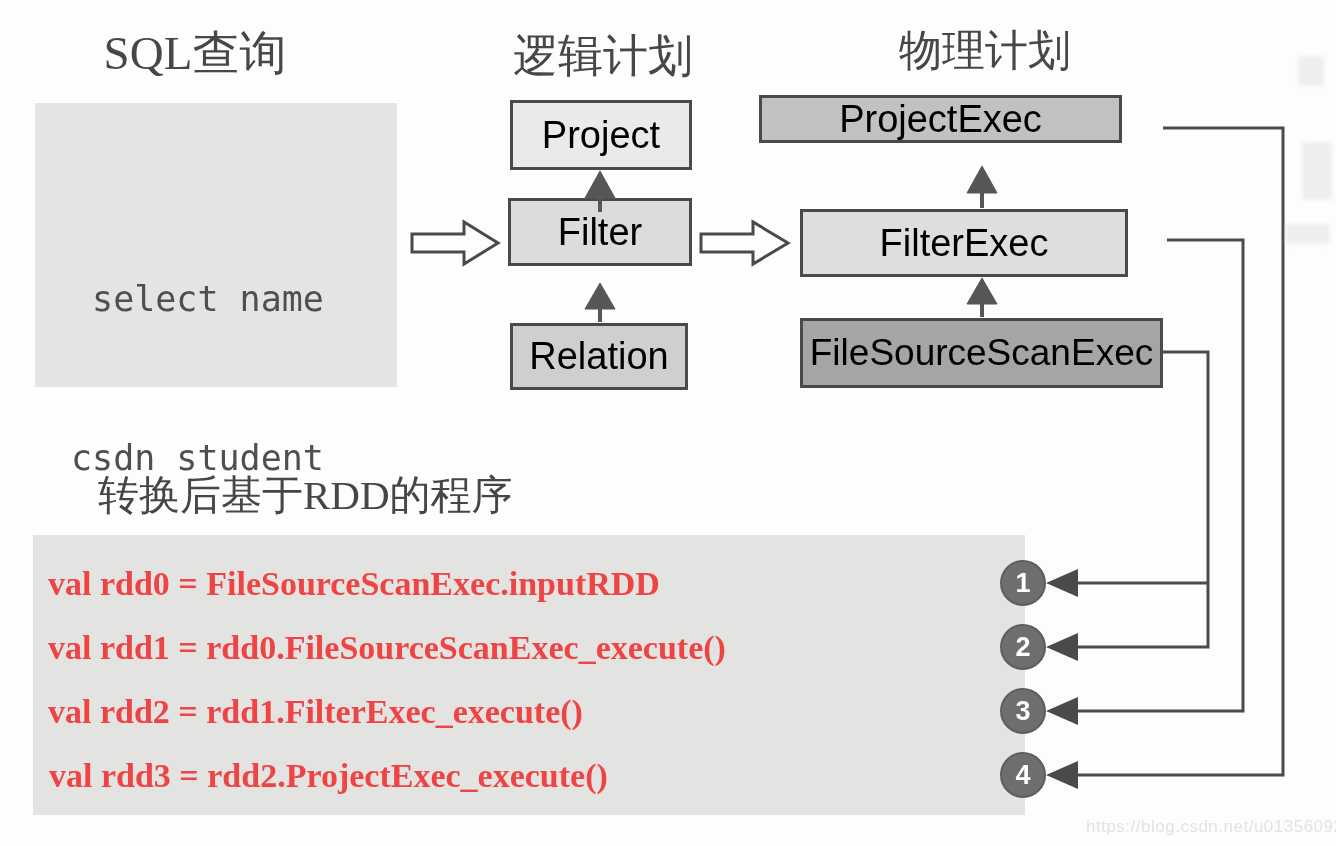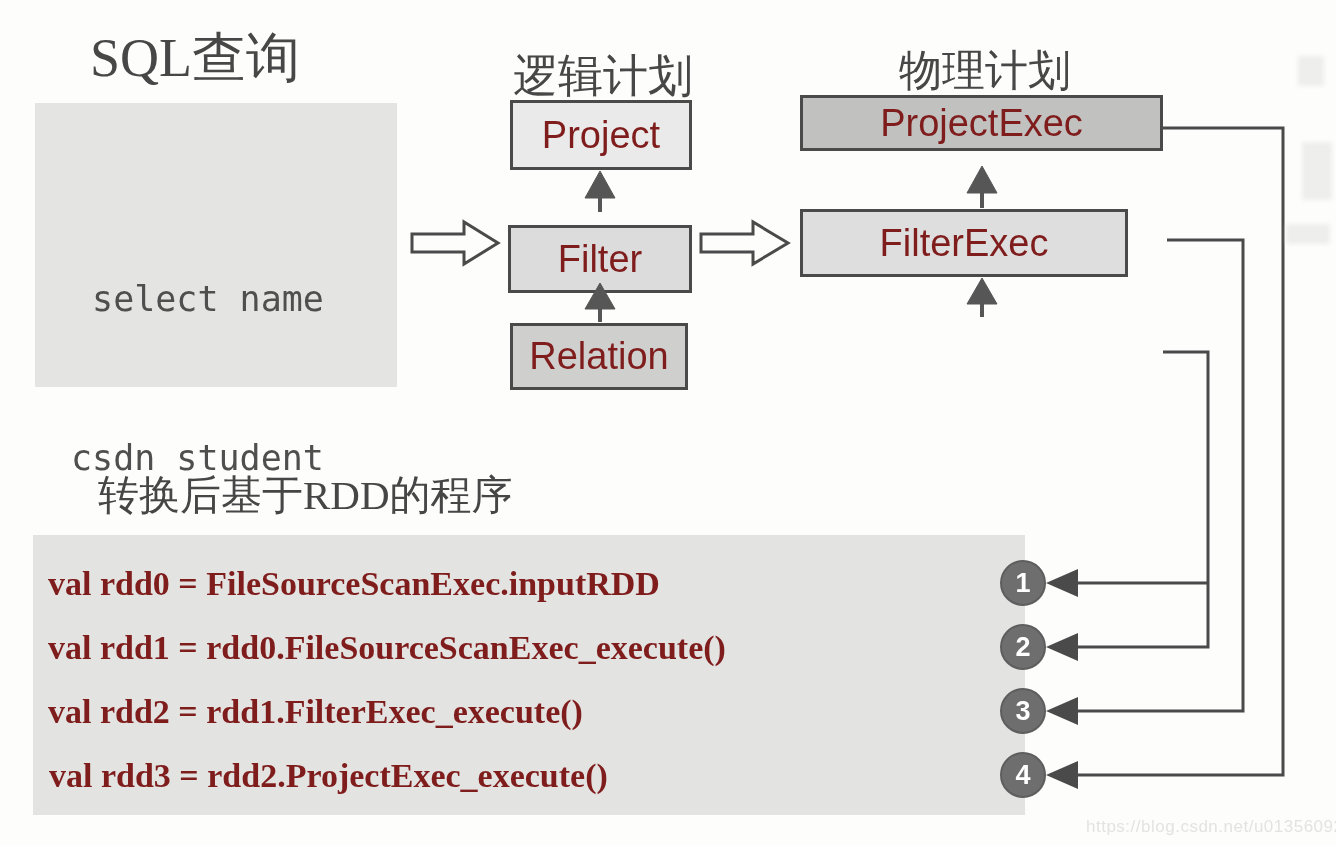--- a/index.html
+++ b/index.html
@@ -2,39 +2,39 @@
 <html><head>
 <meta charset="utf-8">
 <style>
   html,body{margin:0;padding:0;background:#ffffff;}
   #stage{
     position:relative;width:1336px;height:846px;background:#fdfdfc;
     overflow:hidden;font-family:"Liberation Sans",sans-serif;
   }
   .abs{position:absolute;}
   .col-title{color:#474747;text-align:center;white-space:nowrap;}
-  .title-serif{font-family:"Liberation Serif",serif;font-size:54px;}
-  .title-sans{font-family:"Liberation Sans",sans-serif;font-size:45px;margin-top:20px;}
+  .title-serif{font-family:"Liberation Serif",serif;font-size:47px;}
+  .title-sans{font-family:"Liberation Sans",sans-serif;font-size:45px;}
   
   .panel{background:#e4e4e2;text-align:right;}
   
   .node{
-    border:3px solid #4a4a4a;color:#7f1d1d;
+    border:3px solid #4a4a4a;color:#000000;
     display:flex;align-items:center;justify-content:center;
     font-size:38px;font-family:"Liberation Sans",sans-serif;
     box-sizing:border-box;white-space:nowrap;
   }
   .sql-code{
     font-family:"DejaVu Sans Mono",monospace;font-size:35px;line-height:53px;
     color:#4f4f4f;white-space:pre;
   }
   .rdd-title{font-family:"Liberation Serif",serif;font-size:41px;color:#464646;white-space:nowrap;}
   .code-line{
     font-family:"Liberation Serif",serif;font-weight:bold;font-size:34px;
-    color:#7f1d1d;line-height:44px;white-space:nowrap;
+    color:#ef4444;line-height:44px;white-space:nowrap;
   }
   .badge{
     width:46px;height:46px;border-radius:50%;background:#6e6e6e;border:2px solid #5e5e5e;
     color:#ffffff;display:flex;align-items:center;justify-content:center;
     font-size:27px;font-weight:bold;box-sizing:border-box;
     font-family:"Liberation Sans",sans-serif;
   }
   .watermark{font-size:17px;color:#e3e3e3;letter-spacing:.5px;white-space:nowrap;}
   .artifact{background:#dcdcdc;opacity:.45;filter:blur(2px);}
   svg{position:absolute;left:0;top:0;pointer-events:none;}
@@ -50,25 +50,26 @@
 
   <div class="abs panel" style="left:35px;top:103px;width:362px;height:284px;background:#e4e4e2;">
     <div class="sql-code" style="position:absolute;left:36px;top:64px;">
       <div>select name</div>
       <div>csdn student</div>
       <div>where age&gt;18</div>
     </div>
   </div>
 
   <div class="abs node" style="left:510px;top:100px;width:182px;height:70px;background:#eaeaea;">Project</div>
-  <div class="abs node" style="left:508px;top:225px;width:184px;height:68px;background:#dcdcdc;">Filter</div>
+  <div class="abs node" style="left:508px;top:198px;width:184px;height:68px;background:#dcdcdc;">Filter</div>
   <div class="abs node" style="left:510px;top:323px;width:178px;height:67px;background:#cfcfce;">Relation</div>
 
-  <div class="abs node" style="left:800px;top:95px;width:363px;height:56px;background:#c1c1c0;">ProjectExec</div>
+  <div class="abs node" style="left:759px;top:95px;width:363px;height:48px;background:#c1c1c0;">ProjectExec</div>
   <div class="abs node" style="left:800px;top:209px;width:328px;height:68px;background:#dedede;">FilterExec</div>
+  <div class="abs node" style="left:800px;top:318px;width:363px;height:70px;background:#a5a5a3;font-size:37px;">FileSourceScanExec</div>
 
   <div class="abs rdd-title" style="left:98px;top:468px;">转换后基于RDD的程序</div>
 
   <div class="abs panel" style="left:33px;top:535px;width:992px;height:280px;background:#e3e3e1;"></div>
 
   <div class="abs code-line" style="left:48px;top:562px;">val rdd0 = FileSourceScanExec.inputRDD</div>
   <div class="abs code-line" style="left:48px;top:626px;">val rdd1 = rdd0.FileSourceScanExec_execute()</div>
   <div class="abs code-line" style="left:48px;top:690px;">val rdd2 = rdd1.FilterExec_execute()</div>
   <div class="abs code-line" style="left:49px;top:754px;">val rdd3 = rdd2.ProjectExec_execute()</div>
 

